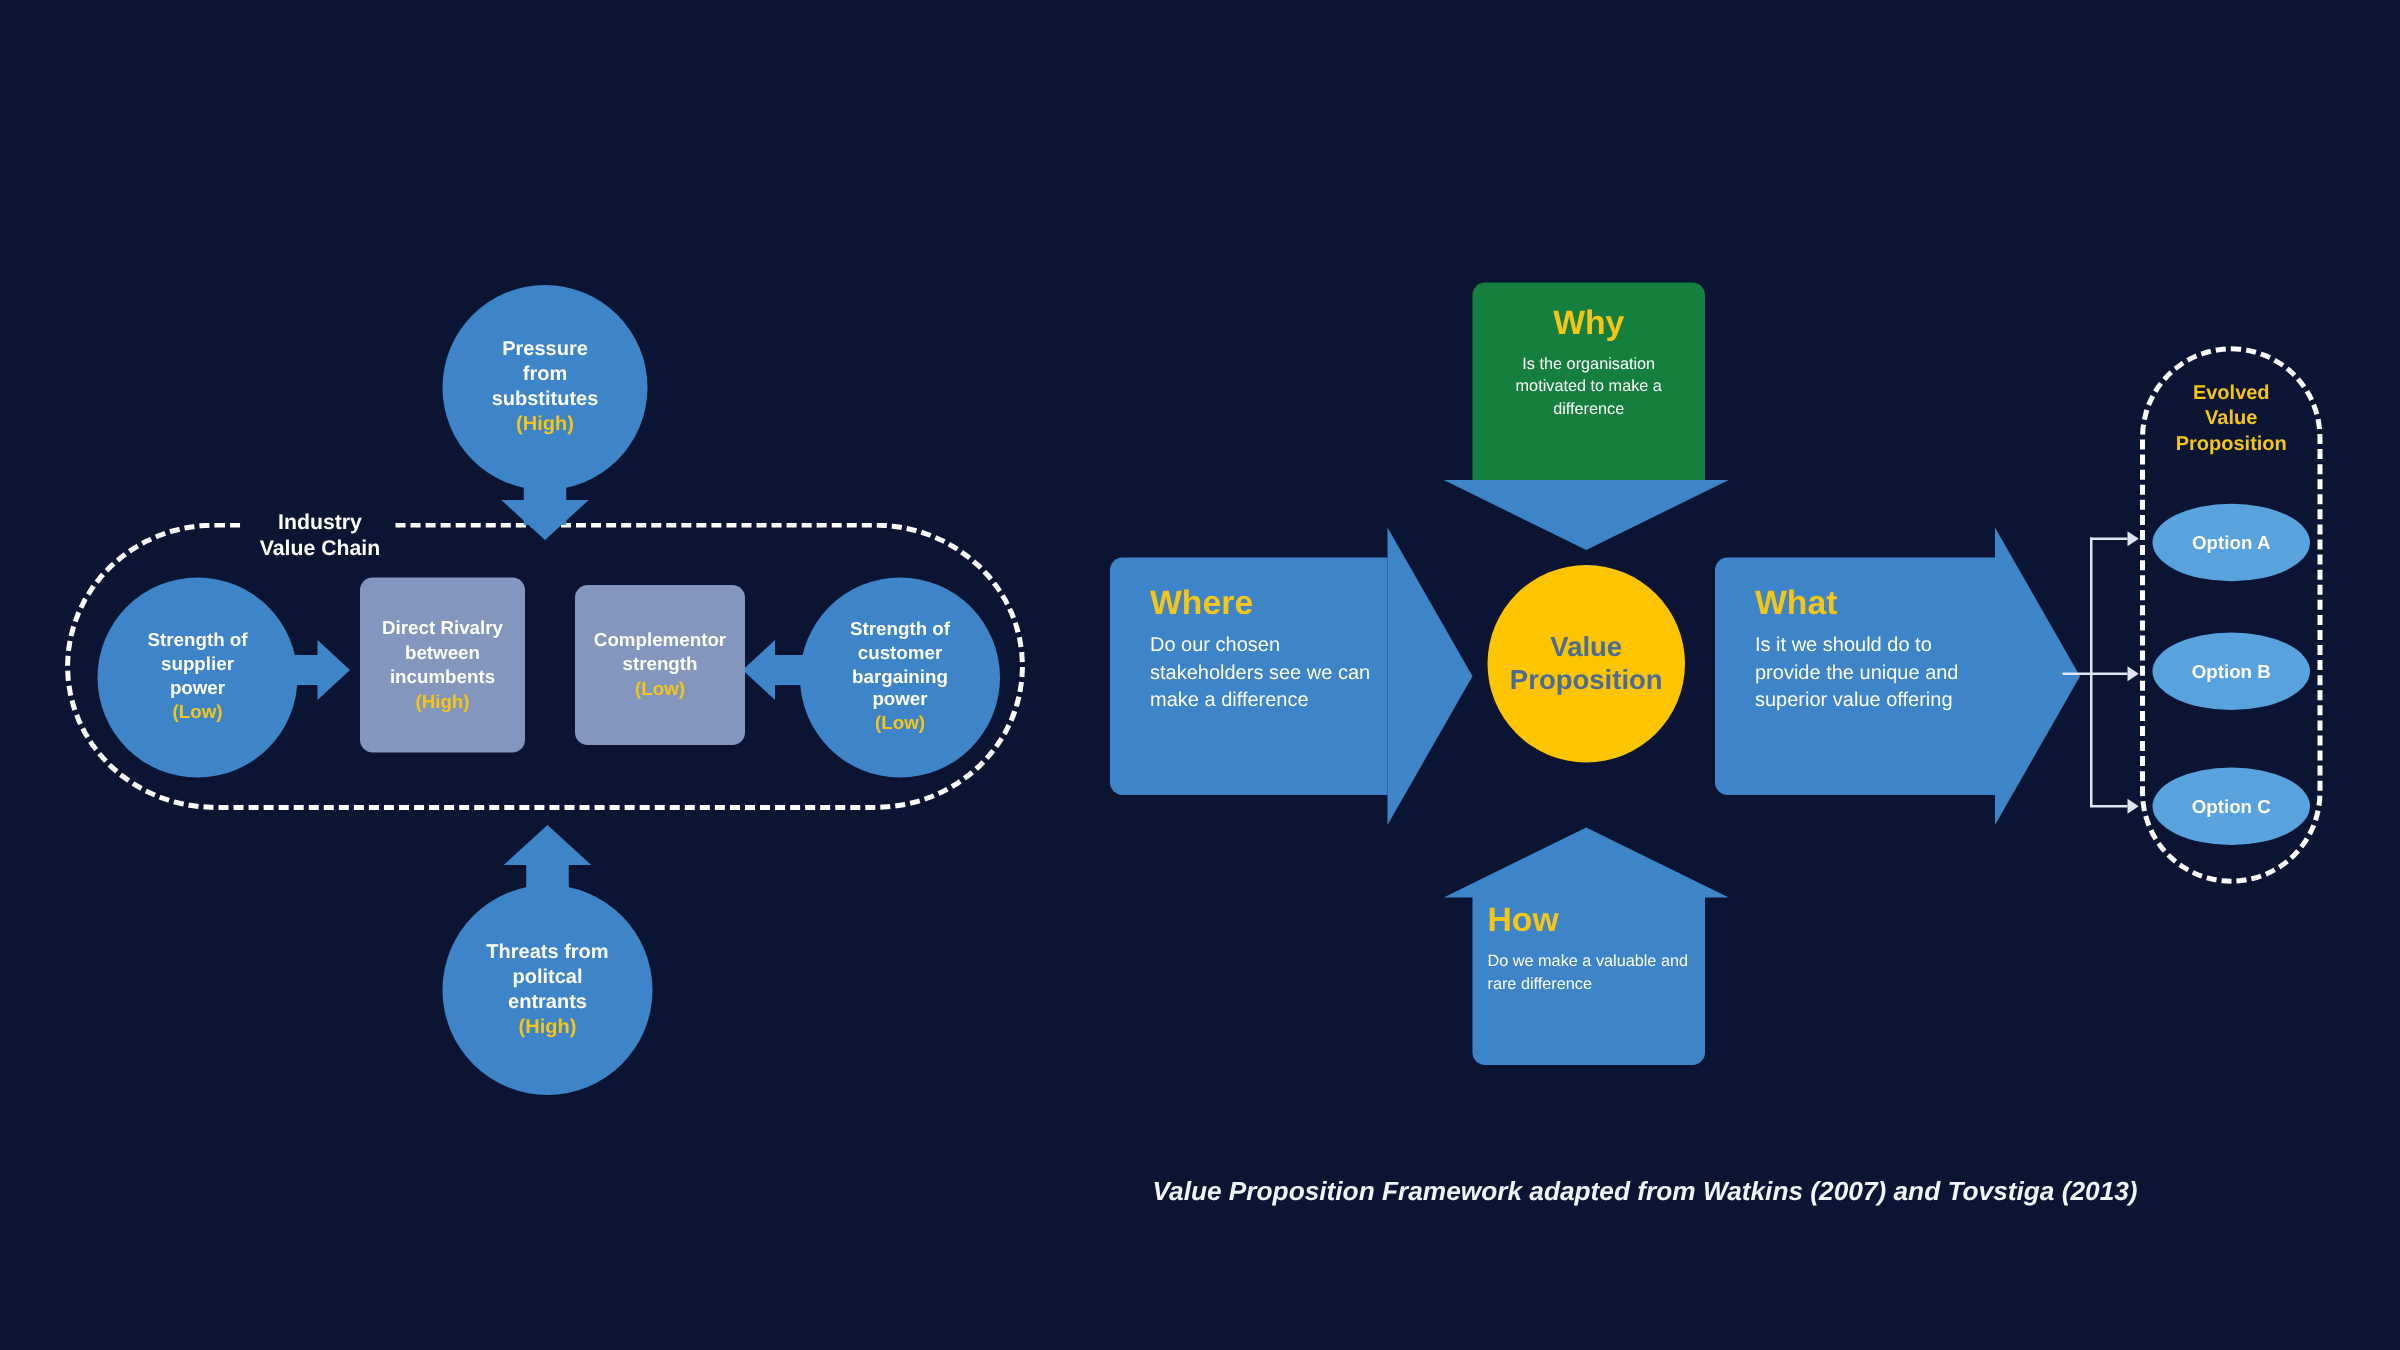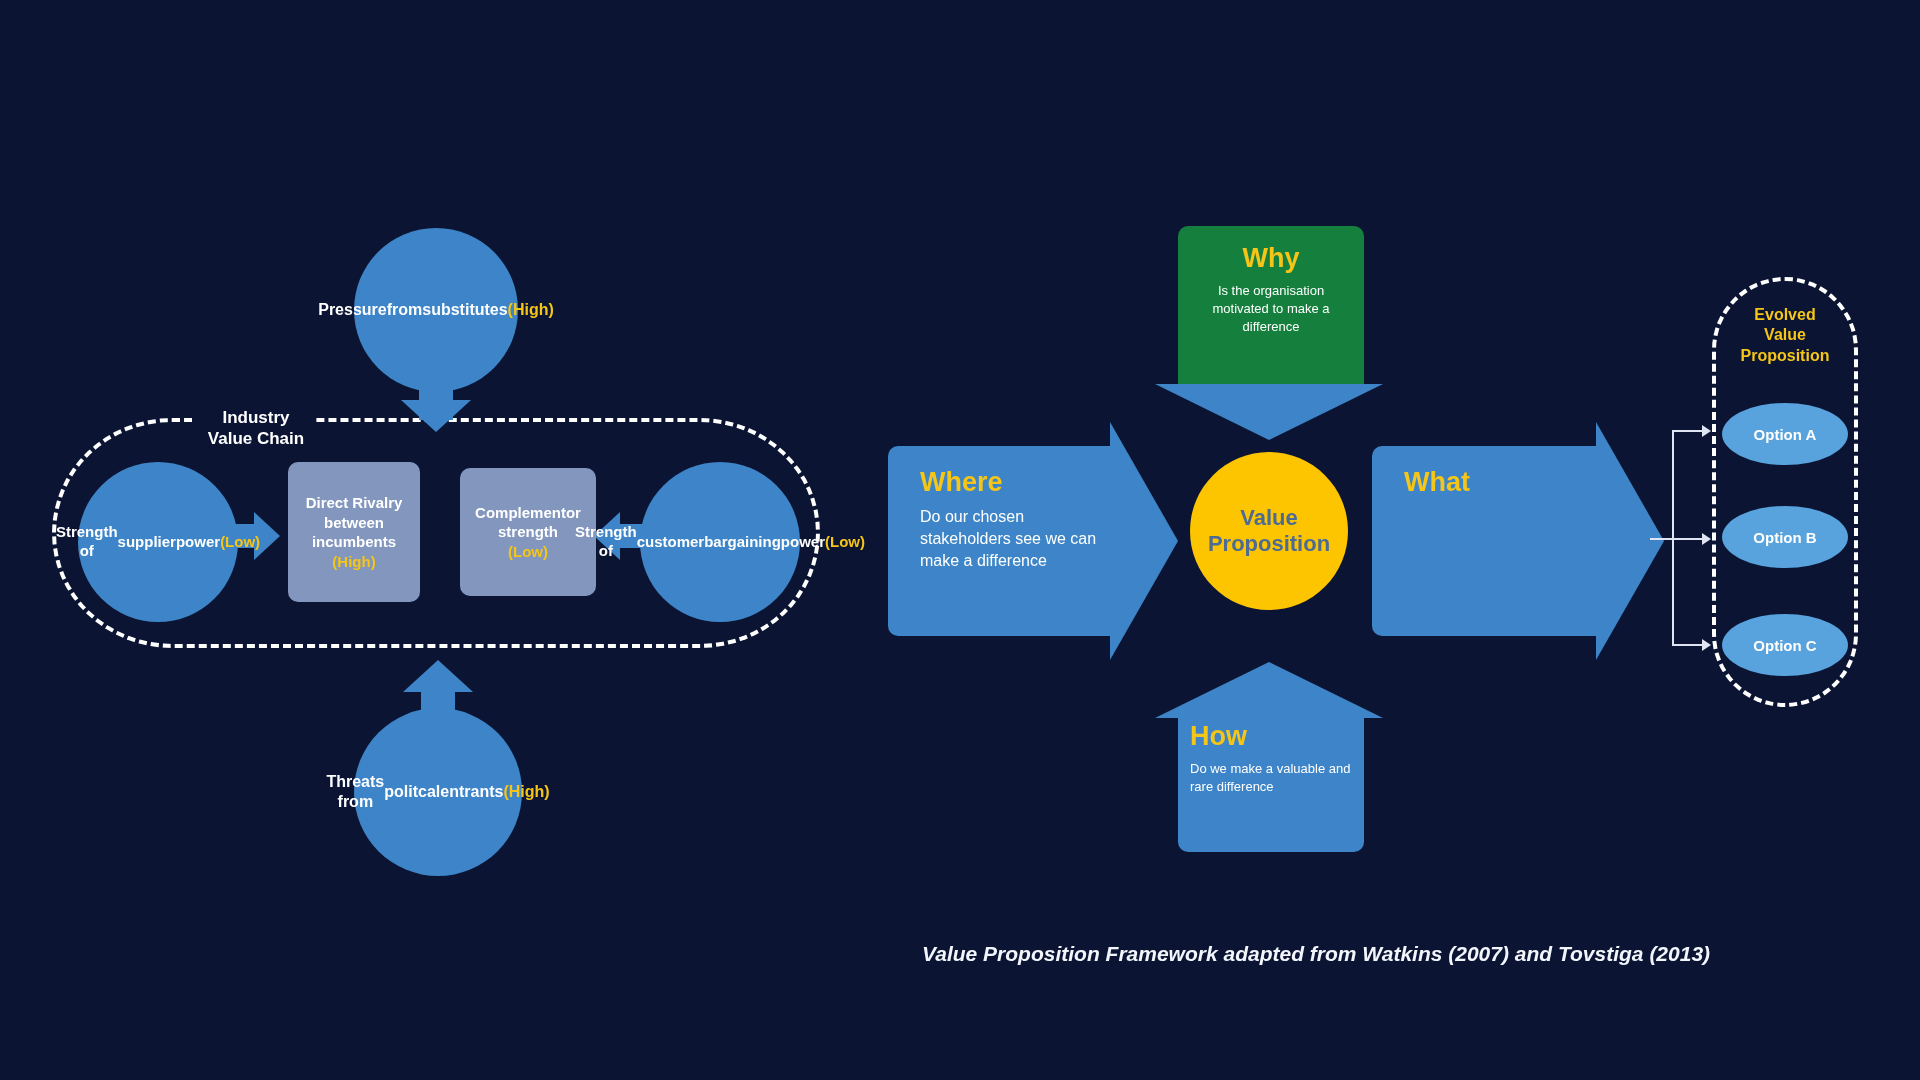--- a/index.html
+++ b/index.html
@@ -35,21 +35,21 @@
   }
 
   .force-circle {
     position: absolute;
     border-radius: 50%;
     background: #3d85c8;
     z-index: 3;
   }
   .force-circle .lbl {
     position: absolute; inset: 0;
-    display: flex; flex-direction: row; align-items: center; justify-content: center;
+    display: flex; flex-direction: column; align-items: center; justify-content: center;
     text-align: center; color: #ffffff; font-weight: 700; line-height: 1.26;
     padding: 0 10px;
   }
 
   
   #c-substitutes { left: 354px; top: 228px; width: 164px; height: 164px; }
   #c-substitutes .lbl { font-size: 16px; }
   .arrow-down-stub {
     position: absolute; left: 419px; top: 372px; width: 34px; height: 48px;
     background: #3d85c8; z-index: 2;
@@ -311,20 +311,21 @@
     <div id="a-why-head"></div>
 
     <div id="a-where">
       <div class="arw-title">Where</div>
       <div class="arw-body">Do our chosen stakeholders see we can make a difference</div>
     </div>
     <div id="a-where-head"></div>
 
     <div id="a-what">
       <div class="arw-title">What</div>
+      <div class="arw-body">Is it we should do to provide the unique and superior value offering</div>
     </div>
     <div id="a-what-head"></div>
 
     <div id="a-how-head"></div>
     <div id="a-how">
       <div class="arw-title">How</div>
       <div class="arw-body">Do we make a valuable and rare difference</div>
     </div>
 
     <div class="vp-center">

